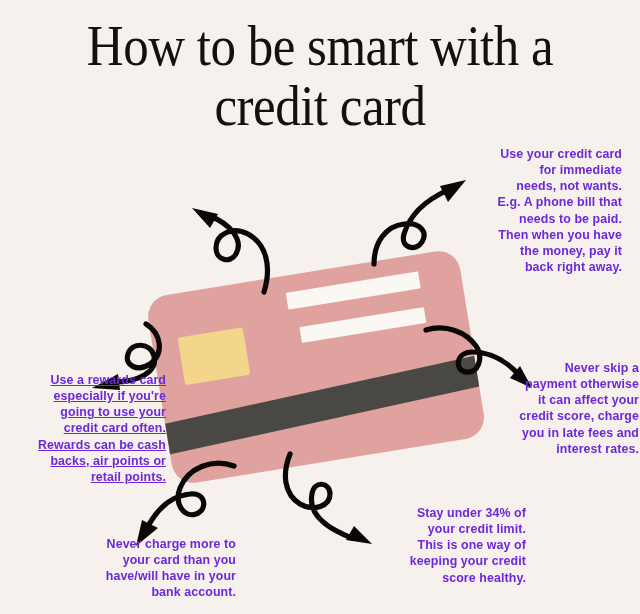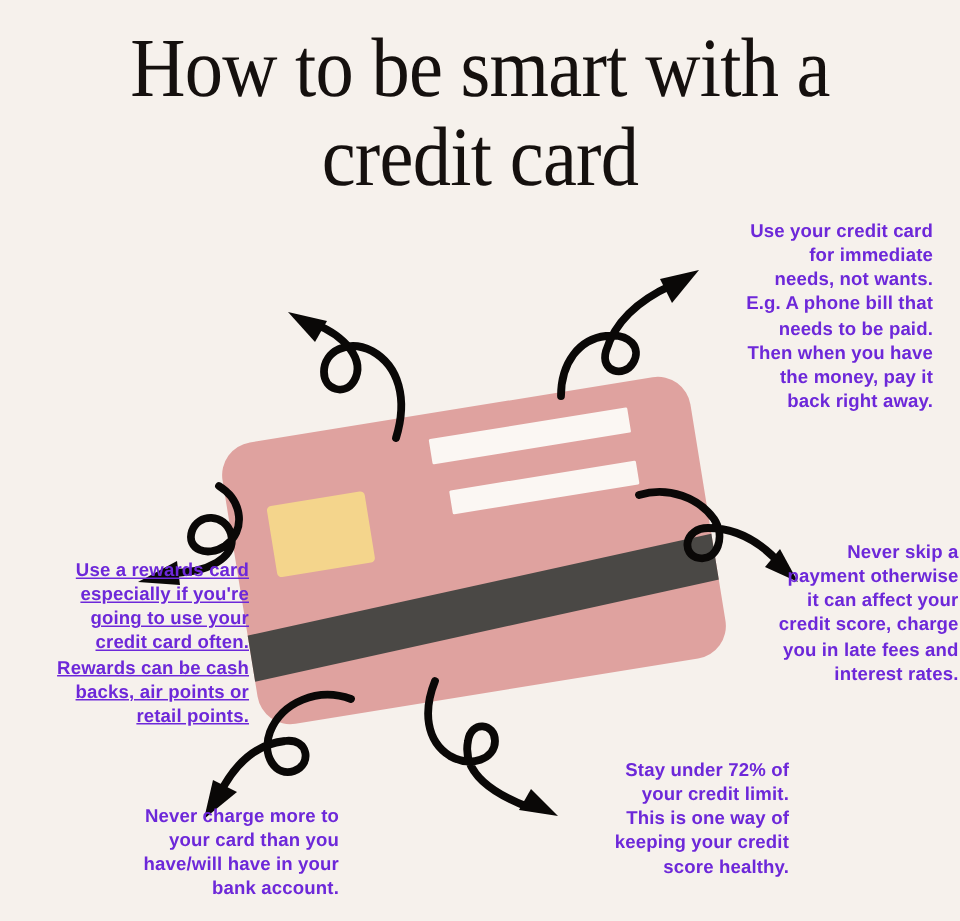--- a/index.html
+++ b/index.html
@@ -42,21 +42,21 @@
     font-size: 12.4px;
     line-height: 1.30;
     font-weight: 700;
     letter-spacing: 0.1px;
     white-space: pre-line;
   }
   .tip-pay-off   { left: 28px;  top: 190px; width: 178px; }
   .tip-immediate { left: 446px; top: 146px; width: 176px; }
   .tip-rewards   { left: 4px;   top: 372px; width: 162px; text-decoration: underline; }
   .tip-never-skip{ left: 489px; top: 360px; width: 150px; }
-  .tip-bank      { left: 46px;  top: 536px; width: 180px; }
+  .tip-bank      { left: 56px;  top: 536px; width: 180px; }
   .tip-thirty    { left: 360px; top: 505px; width: 166px; }
 
   
   .card-wrap {
     position: absolute;
     left: 158px;
     top: 272px;
     width: 316px;
     height: 190px;
     transform: rotate(-9.2deg);
@@ -206,19 +206,19 @@
   <div class="tip tip-never-skip">Never skip a
 payment otherwise
 it can affect your
 credit score, charge
 you in late fees and
 interest rates.</div>
   <div class="tip tip-bank">Never charge more to
 your card than you
 have/will have in your
 bank account.</div>
-  <div class="tip tip-thirty">Stay under 72% of
+  <div class="tip tip-thirty">Stay under 34% of
 your credit limit.
 This is one way of
 keeping your credit
 score healthy.</div>
 
 </div>
 
 </body></html>

